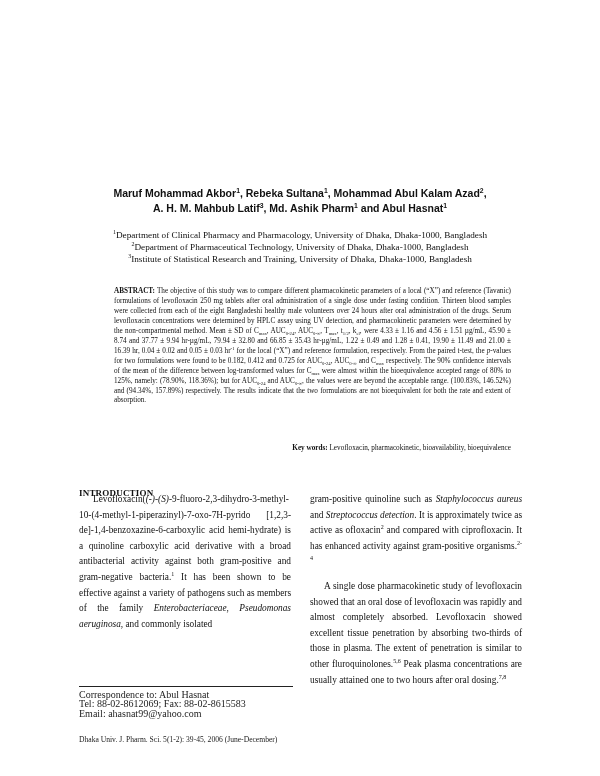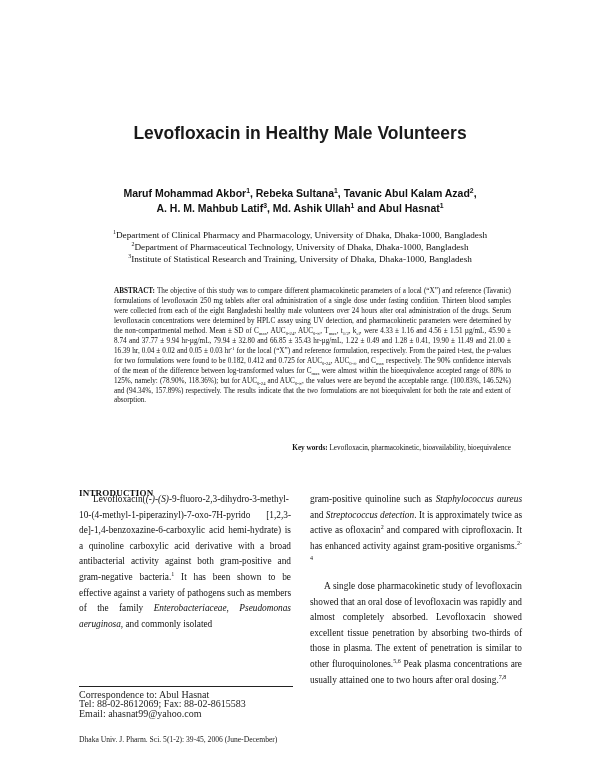--- a/index.html
+++ b/index.html
@@ -21,32 +21,31 @@
   .para-gap { margin-top:9px !important; }
   .rule { position:absolute; left:79px; top:686px; width:214px; height:0; border-top:1px solid #222; }
   .corr { position:absolute; left:79px; top:690px; font-size:10px; line-height:9.3px; color:#222; }
   .citation { position:absolute; left:79px; top:735px; font-size:7.6px; color:#222; }
   i { font-style:italic; }
 </style>
 </head>
 <body>
 
 <div class="title">
-  <div>Levofloxacin in Healthy Male Volunteers</div>
 </div>
 
 <div class="authors">
   <div>
     <span>Maruf Mohammad Akbor</span><sup>1</sup>,
     <span>Rebeka Sultana</span><sup>1</sup>,
-    <span>Tavanic Abul Kalam Azad</span><sup>2</sup>,
+    <span>Mohammad Abul Kalam Azad</span><sup>2</sup>,
   </div>
   <div>
     <span>A. H. M. Mahbub Latif</span><sup>3</sup>,
-    <span>Md. Ashik Ullah</span><sup>1</sup>
+    <span>Md. Ashik Pharm</span><sup>1</sup>
     <span>and</span>
     <span>Abul Hasnat</span><sup>1</sup>
   </div>
 </div>
 
 <div class="affils">
   <div><sup>1</sup><span>Department of Clinical Pharmacy and Pharmacology, University of Dhaka, Dhaka-1000, Bangladesh</span></div>
   <div><sup>2</sup><span>Department of Pharmaceutical Technology, University of Dhaka, Dhaka-1000, Bangladesh</span></div>
   <div><sup>3</sup><span>Institute of Statistical Research and Training, University of Dhaka, Dhaka-1000, Bangladesh</span></div>
 </div>

